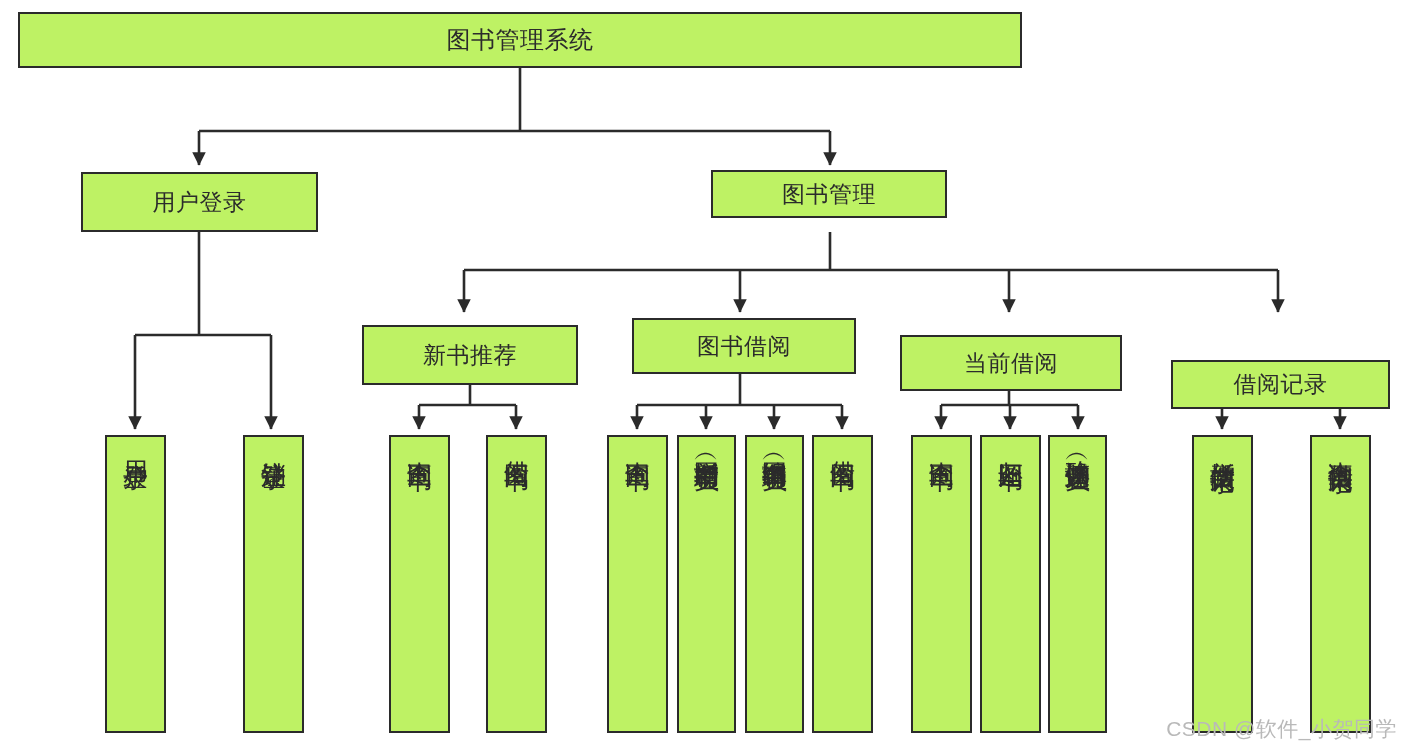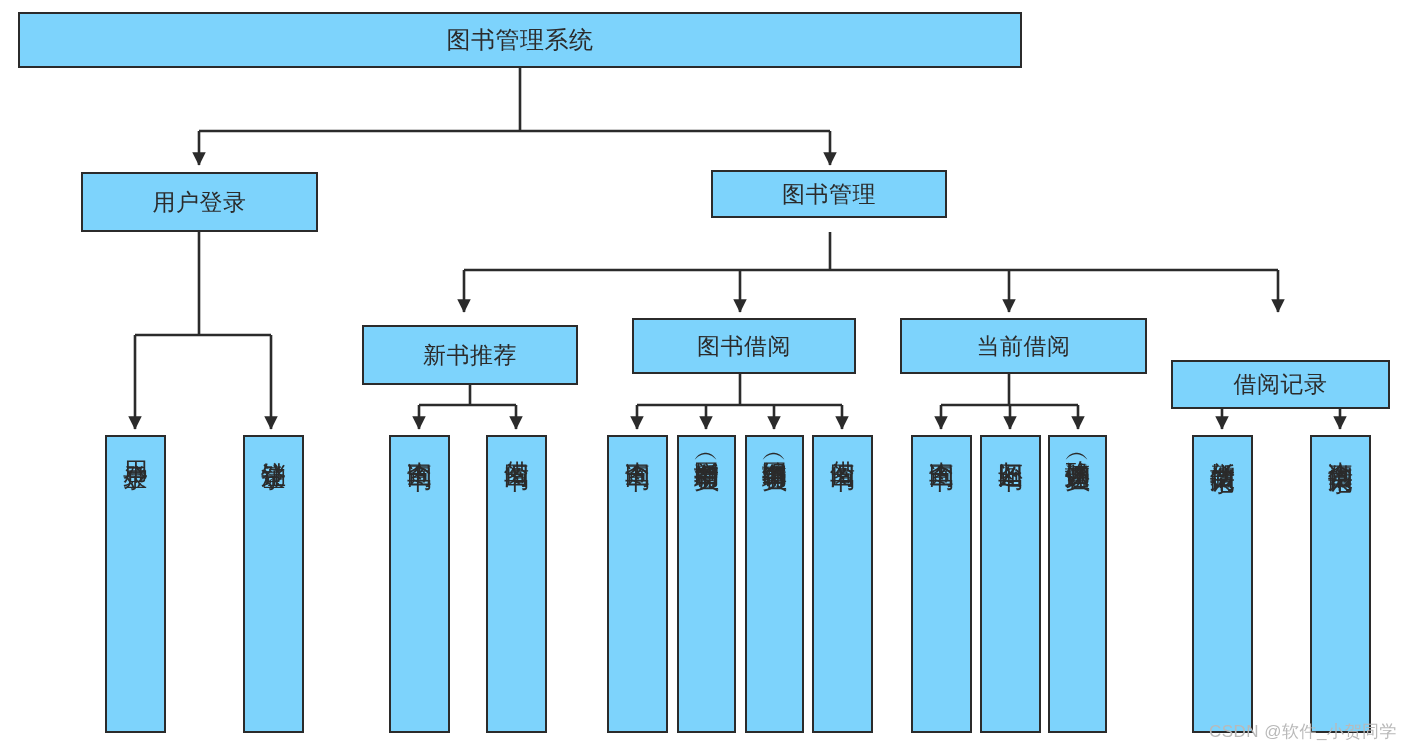--- a/index.html
+++ b/index.html
@@ -11,21 +11,21 @@
     overflow:hidden;
     position:relative;
   }
   #diagram{position:absolute;left:0;top:0;width:1405px;height:747px;}
   svg.links{position:absolute;left:0;top:0;width:1405px;height:747px;pointer-events:none;}
 
   .node{
     position:absolute;
     box-sizing:border-box;
     border:2.5px solid #2b2b2b;
-    background:#7dd3fc;
+    background:#bef264;
     display:flex;
     align-items:center;
     justify-content:center;
     color:#2b2b2b;
   }
   .node .lbl{
     display:block;
     text-align:center;
     line-height:1.06;
     letter-spacing:0.5px;
@@ -49,21 +49,21 @@
     font-size:25px;
     line-height:1.0;
     letter-spacing:2px;
     height:auto;
   }
   .v-node.tall .lbl{font-size:25px;letter-spacing:1px;}
 
   .watermark{
     position:absolute;
     right:8px;bottom:4px;
-    font-size:17px;
+    font-size:21px;
     color:#b9b9b9;
     white-space:nowrap;
     letter-spacing:0.5px;
   }
 </style>
 </head>
 <body>
 
 <div id="diagram">
 
@@ -127,21 +127,21 @@
   <div class="node h-node" style="left:711px;top:170px;width:236px;height:48px;">
     <span class="lbl">图书管理</span>
   </div>
 
   <div class="node h-node" style="left:362px;top:325px;width:216px;height:60px;">
     <span class="lbl">新书推荐</span>
   </div>
   <div class="node h-node" style="left:632px;top:318px;width:224px;height:56px;">
     <span class="lbl">图书借阅</span>
   </div>
-  <div class="node h-node" style="left:900px;top:318px;width:247px;height:56px;">
+  <div class="node h-node" style="left:900px;top:335px;width:222px;height:56px;">
     <span class="lbl">当前借阅</span>
   </div>
   <div class="node h-node" style="left:1171px;top:318px;width:219px;height:49px;margin-top:42px;">
     <span class="lbl">借阅记录</span>
   </div>
 
   <div class="node v-node" style="left:105px;top:435px;width:61px;height:298px;">
     <span class="lbl">用户登录</span>
   </div>
   <div class="node v-node" style="left:243px;top:435px;width:61px;height:298px;">

